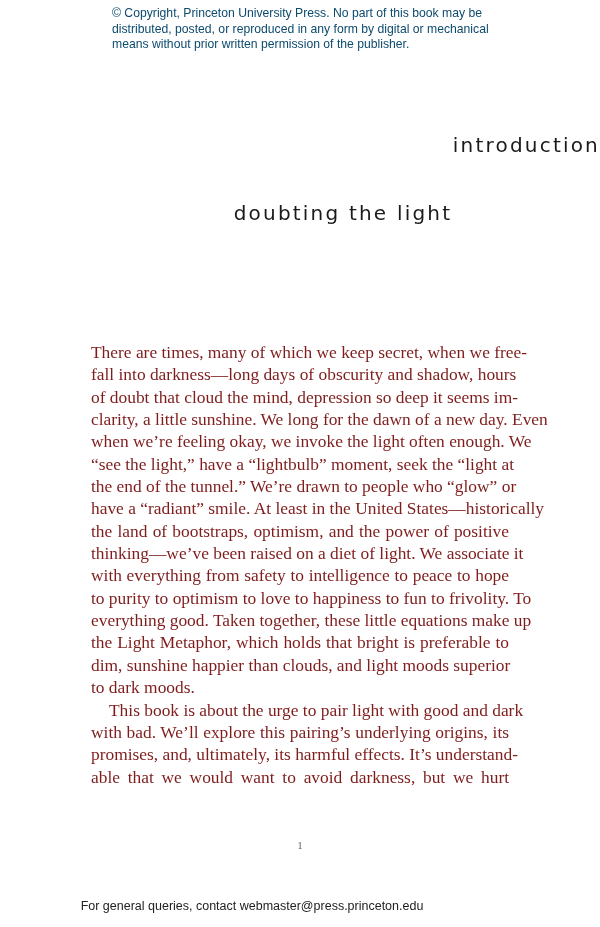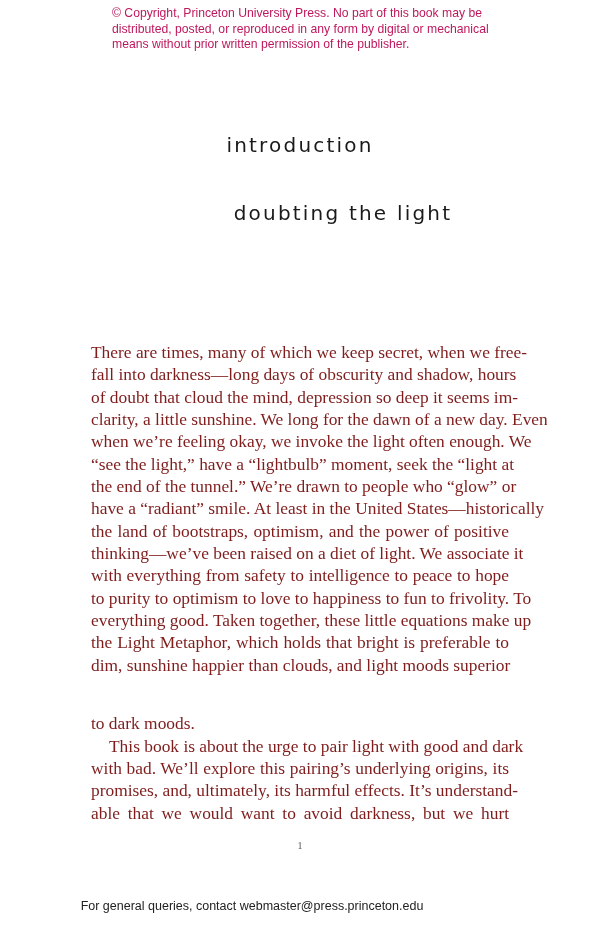--- a/index.html
+++ b/index.html
@@ -15,31 +15,31 @@
       color: #1a1a1a;
     }
     .copyright {
       position: absolute;
       left: 112px;
       top: 6px;
       width: 400px;
       font-family: "Liberation Sans", sans-serif;
       font-size: 12.2px;
       line-height: 15.6px;
-      color: #be185d;
+      color: #0c4a6e;
     }
     .copyright div {
       white-space: nowrap;
     }
     .chapter-label {
       position: absolute;
       left: 0;
       width: 600px;
       top: 133px;
-      text-align: center;
+      text-align: right;
       font-family: "DejaVu Sans", sans-serif;
       font-size: 20px;
       letter-spacing: 2.2px;
       color: #1a1a1a;
       font-weight: normal;
     }
     .chapter-title {
       position: absolute;
       left: 0;
       width: 600px;
@@ -64,21 +64,20 @@
     }
     .line {
       display: block;
       height: 22.35px;
       white-space: nowrap;
       text-align: justify;
       text-align-last: justify;
     }
     .line.last {
       text-align-last: left;
-      margin-top: 36px;
     }
     .line.indent {
       text-indent: 18px;
     }
     .page-number {
       position: absolute;
       left: 0;
       width: 600px;
       top: 840px;
       text-align: center;

